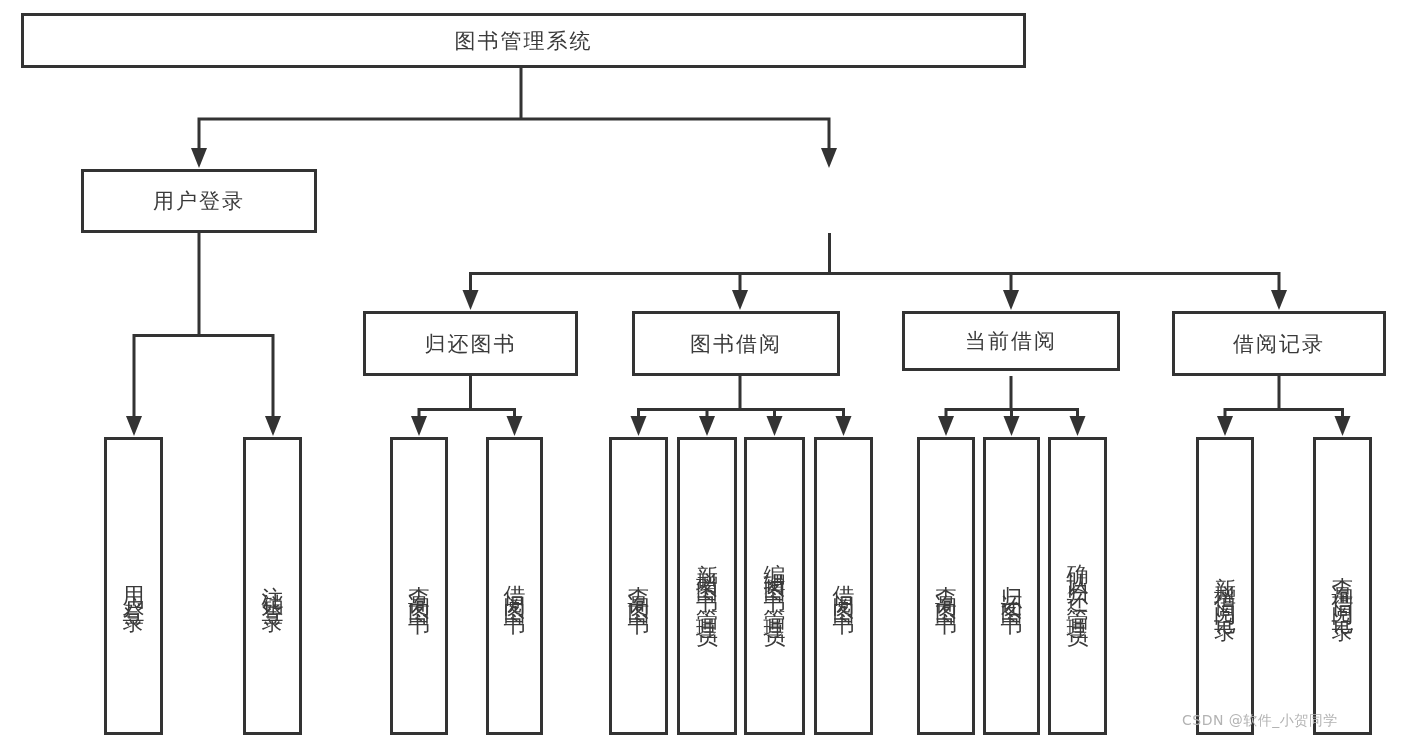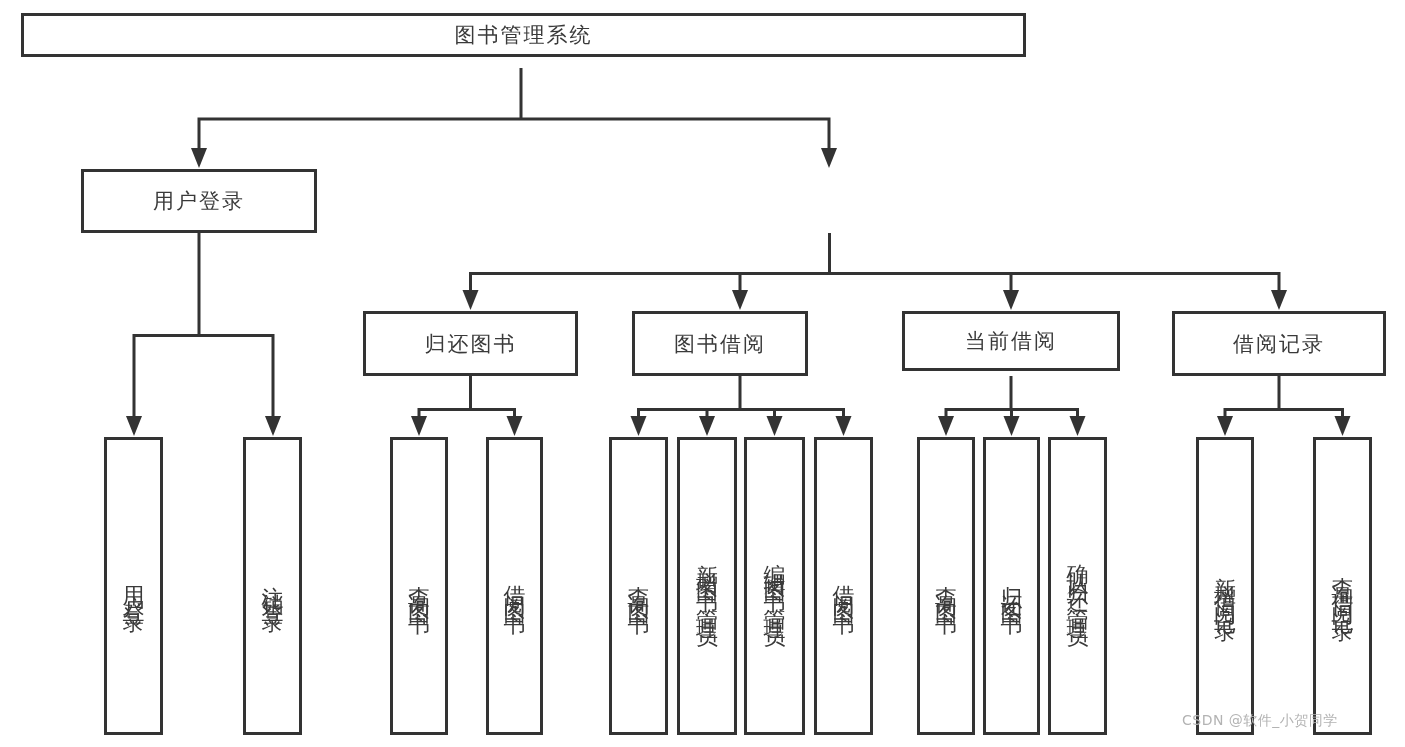--- a/index.html
+++ b/index.html
@@ -126,32 +126,32 @@
       <polygon points="766.5,416 782.5,416 774.5,436"></polygon>
       <polygon points="835.5,416 851.5,416 843.5,436"></polygon>
       <polygon points="938,416 954,416 946,436"></polygon>
       <polygon points="1003.5,416 1019.5,416 1011.5,436"></polygon>
       <polygon points="1069.5,416 1085.5,416 1077.5,436"></polygon>
       <polygon points="1217,416 1233,416 1225,436"></polygon>
       <polygon points="1334.5,416 1350.5,416 1342.5,436"></polygon>
     </g>
   </svg>
 
-  <div class="node" style="left:21px;top:13px;width:1005px;height:44px">
+  <div class="node" style="left:21px;top:13px;width:1005px;height:55px">
     <span class="hlabel">图书管理系统</span>
   </div>
 
   <div class="node" style="left:81px;top:169px;width:236px;height:64px">
     <span class="hlabel">用户登录</span>
   </div>
 
   <div class="node" style="left:363px;top:311px;width:215px;height:65px">
     <span class="hlabel">归还图书</span>
   </div>
-  <div class="node" style="left:632px;top:311px;width:176px;height:65px">
+  <div class="node" style="left:632px;top:311px;width:208px;height:65px">
     <span class="hlabel">图书借阅</span>
   </div>
   <div class="node" style="left:902px;top:311px;width:218px;height:60px">
     <span class="hlabel">当前借阅</span>
   </div>
   <div class="node" style="left:1172px;top:311px;width:214px;height:65px">
     <span class="hlabel">借阅记录</span>
   </div>
 
   <div class="node" style="left:104px;top:437px;width:59px;height:298px">

